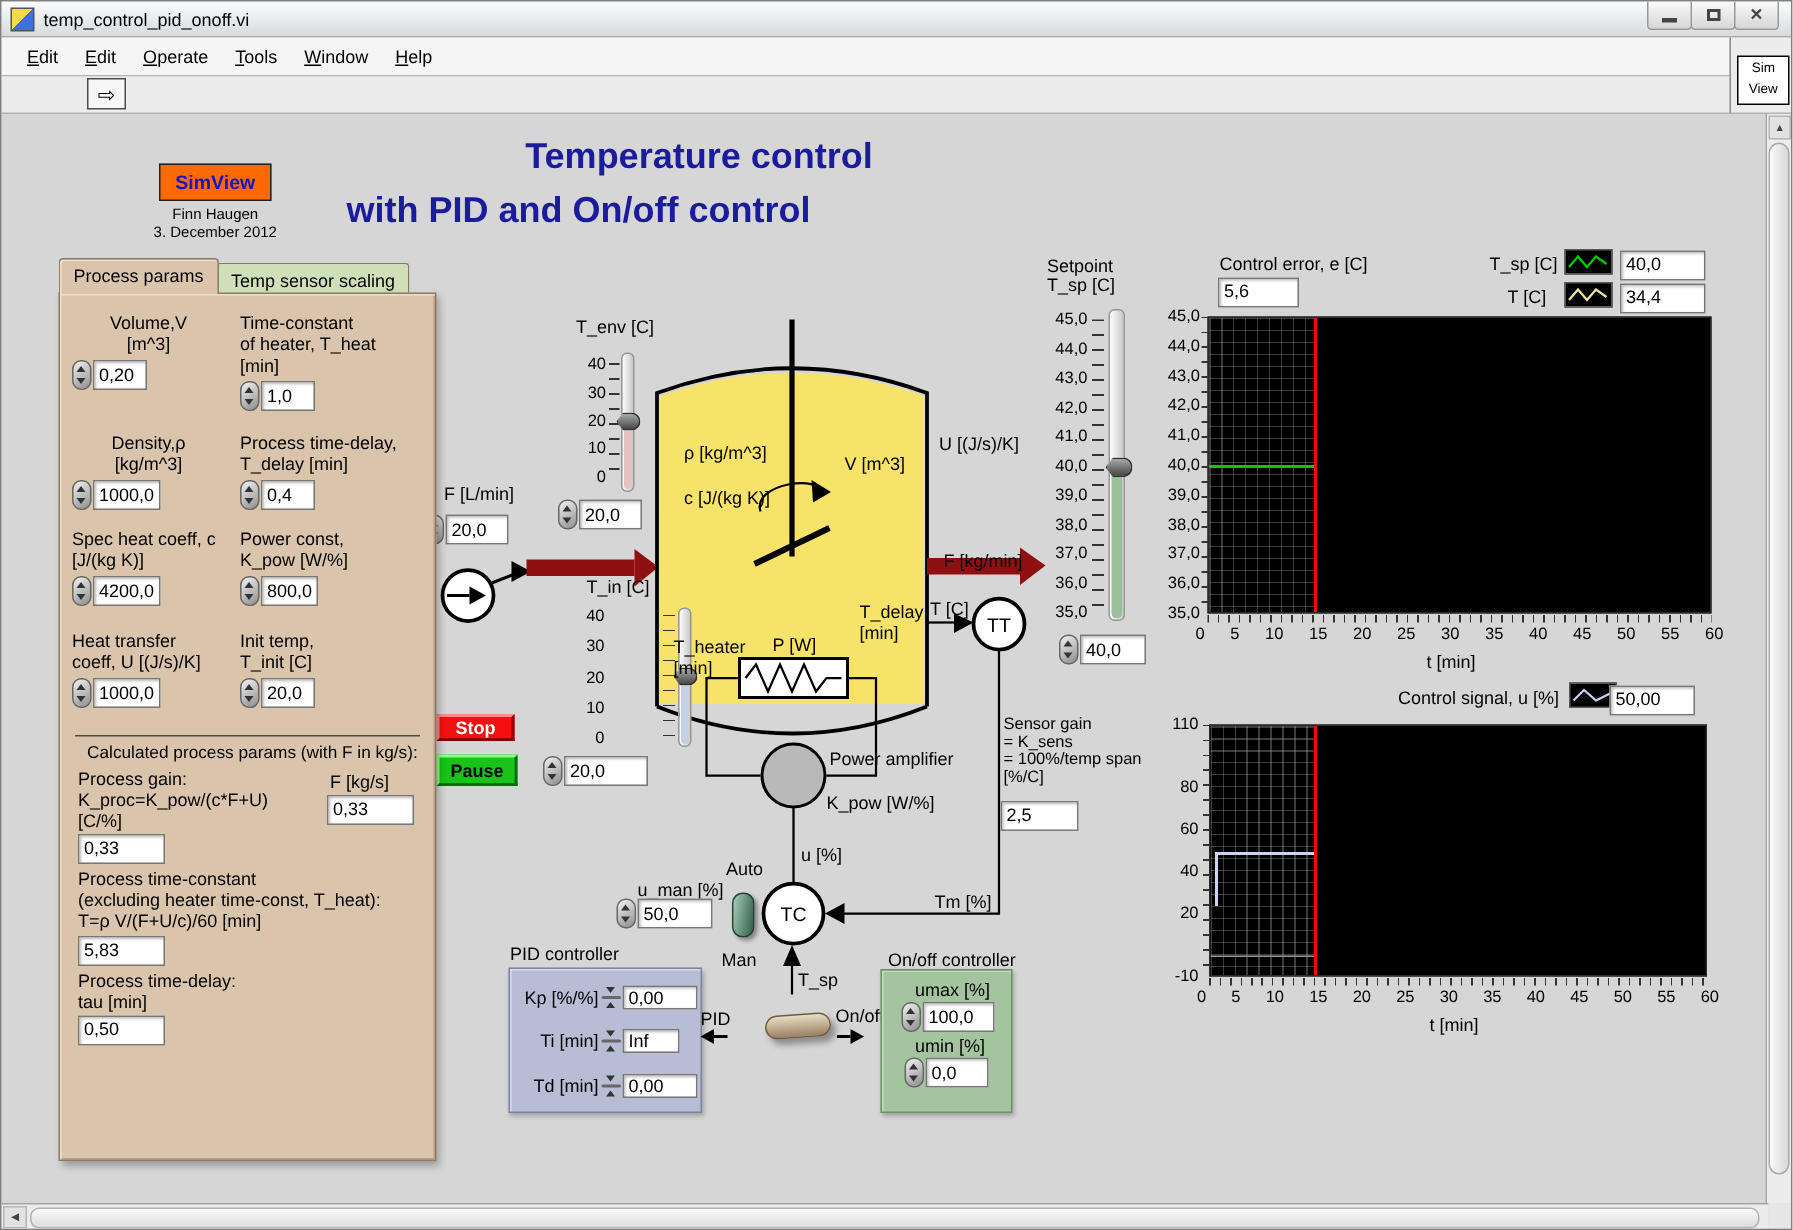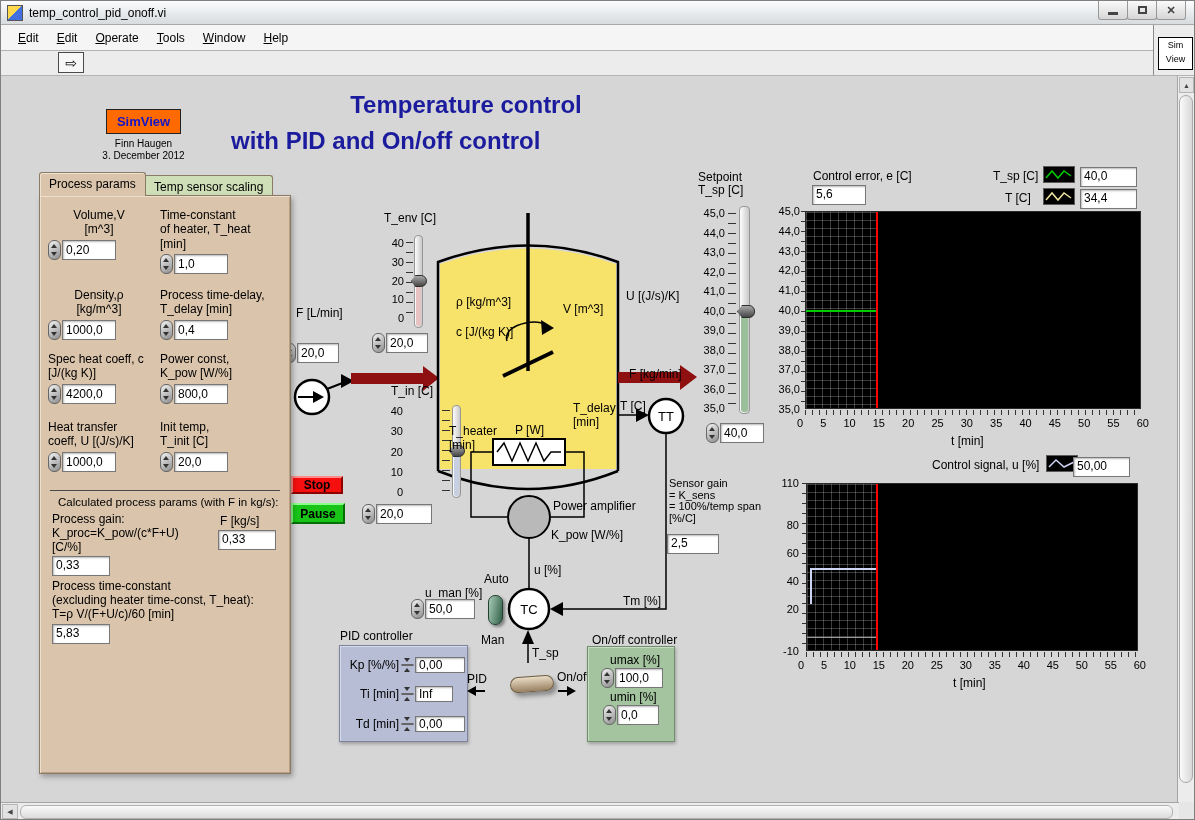--- a/index.html
+++ b/index.html
@@ -36,27 +36,27 @@
 .ro{position:absolute;height:20px;background:#fff;border:1px solid #777;box-shadow:inset 1px 1px 2px rgba(0,0,0,.28);font-size:12px;padding:1px 3px;white-space:nowrap}
 
 .tab{position:absolute;height:24px;padding:4px 9px 0;font-size:12px;border:1px solid #8a7a66;border-bottom:none;border-radius:3px 3px 0 0;white-space:nowrap}
 .tab.act{background:#dac4ab;z-index:3;box-shadow:inset 1px 1px 0 #f0e2d0}
 .tab.grn{background:#cfe0b8;height:21px;z-index:1}
 .pbody{position:absolute;left:38px;top:119px;width:252px;height:579px;background:#dac4ab;border:1px solid #8a7a66;box-shadow:inset 1px 1px 0 #eedfcc,inset -1px -1px 0 #b89e84,2px 3px 5px rgba(0,0,0,.28);z-index:2;padding:12px 8px 0 8px}
 .pgrid{display:grid;grid-template-columns:112px 124px;grid-template-rows:80px 64px 68px 66px}
 .cell{font-size:12px;line-height:1.2}
 .cell .lab{margin-bottom:3px}
 .cell.ctr .lab{text-align:center;padding-right:10px}
-.cell .vrow{display:flex;height:20px;width:68px}
+.cell .vrow{display:flex;height:20px;width:50px}
 .divid{border-top:1px solid #4a4a4a;margin:4px 2px 5px 2px}
 .calc{position:relative;font-size:12px;line-height:1.18;padding-left:4px}
 .calc .h{font-size:11.5px;margin-bottom:2px;padding-left:6px}
 .cbox{position:relative;width:58px;height:20px;background:#fff;border:1px solid #777;box-shadow:inset 1px 1px 2px rgba(0,0,0,.28);padding:1px 3px;margin:2px 0 3px 0}
 
-.stopb{position:absolute;left:290px;top:400px;width:52px;height:18px;background:#f50f0f;border:2px solid;border-color:#ff8a8a #8d0000 #8d0000 #ff8a8a;color:#000000;font-weight:bold;font-size:12px;display:flex;align-items:center;justify-content:center}
+.stopb{position:absolute;left:290px;top:400px;width:52px;height:18px;background:#f50f0f;border:2px solid;border-color:#ff8a8a #8d0000 #8d0000 #ff8a8a;color:#ffffff;font-weight:bold;font-size:12px;display:flex;align-items:center;justify-content:center}
 .pauseb{position:absolute;left:290px;top:427px;width:54px;height:21px;background:#17c417;border:2px solid;border-color:#8aff8a #067006 #067006 #8aff8a;color:#000;font-weight:bold;font-size:12px;display:flex;align-items:center;justify-content:center}
 
 .trk{position:absolute;background:linear-gradient(90deg,#fdfdfd,#c9c9c9);border:1px solid #979797;border-radius:4px}
 .fill{position:absolute;left:1px;right:1px;bottom:1px;border-radius:3px}
 .knob{position:absolute;background:linear-gradient(#a8a8a8,#474747);border:1px solid #2e2e2e;border-radius:2px 6px 6px 2px;clip-path:polygon(0 50%,28% 0,100% 0,100% 100%,28% 100%)}
 .vt{position:absolute;display:flex;flex-direction:column;justify-content:space-between;align-items:flex-end;font-size:11px}
 .ht{position:absolute;display:flex;justify-content:space-between;font-size:11px}
 .tickv{position:absolute;background:repeating-linear-gradient(to bottom,#333 0 1px,transparent 1px 10px)}
 .tickh{position:absolute;background:repeating-linear-gradient(to right,#333 0 1px,transparent 1px 7px)}
 
@@ -199,20 +199,24 @@
         <div style="position:relative">
           <div><span>Process gain:</span><br><span>K_proc=K_pow/(c*F+U)</span><br><span>[C/%]</span></div>
           <div class="cbox">0,33</div>
           <div class="l" style="left:168px;top:2px">F [kg/s]</div>
           <div class="ro" style="left:166px;top:18px;width:58px">0,33</div>
         </div>
         <div>
           <div><span>Process time-constant</span><br><span>(excluding heater time-const, T_heat):</span><br><span>T=ρ V/(F+U/c)/60 [min]</span></div>
           <div class="cbox">5,83</div>
         </div>
+        <div>
+          <div><span>Process time-delay:</span><br><span>tau [min]</span></div>
+          <div class="cbox">0,50</div>
+        </div>
       </div>
     </div>
 
     <svg style="position:absolute;left:290px;top:125px;pointer-events:none" width="490" height="480" viewBox="0 0 490 480">
 
       <circle cx="21" cy="196" r="17" fill="#fff" stroke="#000" stroke-width="2.5"></circle>
       <line x1="7" y1="196" x2="22" y2="196" stroke="#000" stroke-width="2"></line>
       <polygon points="22,190 22,202 33,196" fill="#000"></polygon>
       <line x1="36" y1="188" x2="54" y2="181" stroke="#000" stroke-width="2"></line>
       <polygon points="50,173 50,187 63,180" fill="#000"></polygon>
@@ -254,21 +258,21 @@
       <polygon points="345,208 345,221 358,214" fill="#000"></polygon>
       <circle cx="375" cy="215" r="17" fill="#fff" stroke="#000" stroke-width="2.5"></circle>
       <text x="375" y="220" text-anchor="middle">TT</text>
       <path d="M375,232 L375,408 L262,408" fill="none" stroke="#000" stroke-width="1.5"></path>
       <polygon points="272,401 272,415 259,408" fill="#000"></polygon>
 
       <line x1="237" y1="462" x2="237" y2="433" stroke="#000" stroke-width="1.5"></line>
       <polygon points="231,443 243,443 237,429" fill="#000"></polygon>
     </svg>
 
-    <div class="l" style="left:295px;top:230px">F [L/min]</div>
+    <div class="l" style="left:295px;top:246px">F [L/min]</div>
     <div class="vb" style="left:282px;top:267px;width:56px">
         <span class="spin"></span>
         <span class="bx">20,0</span>
       </div>
 
     <div class="l" style="left:383px;top:135px">T_env [C]</div>
     <div class="vt" style="left:385px;top:161px;width:18px;height:87px">
         <span>40</span>
         <span>30</span>
         <span>20</span>

